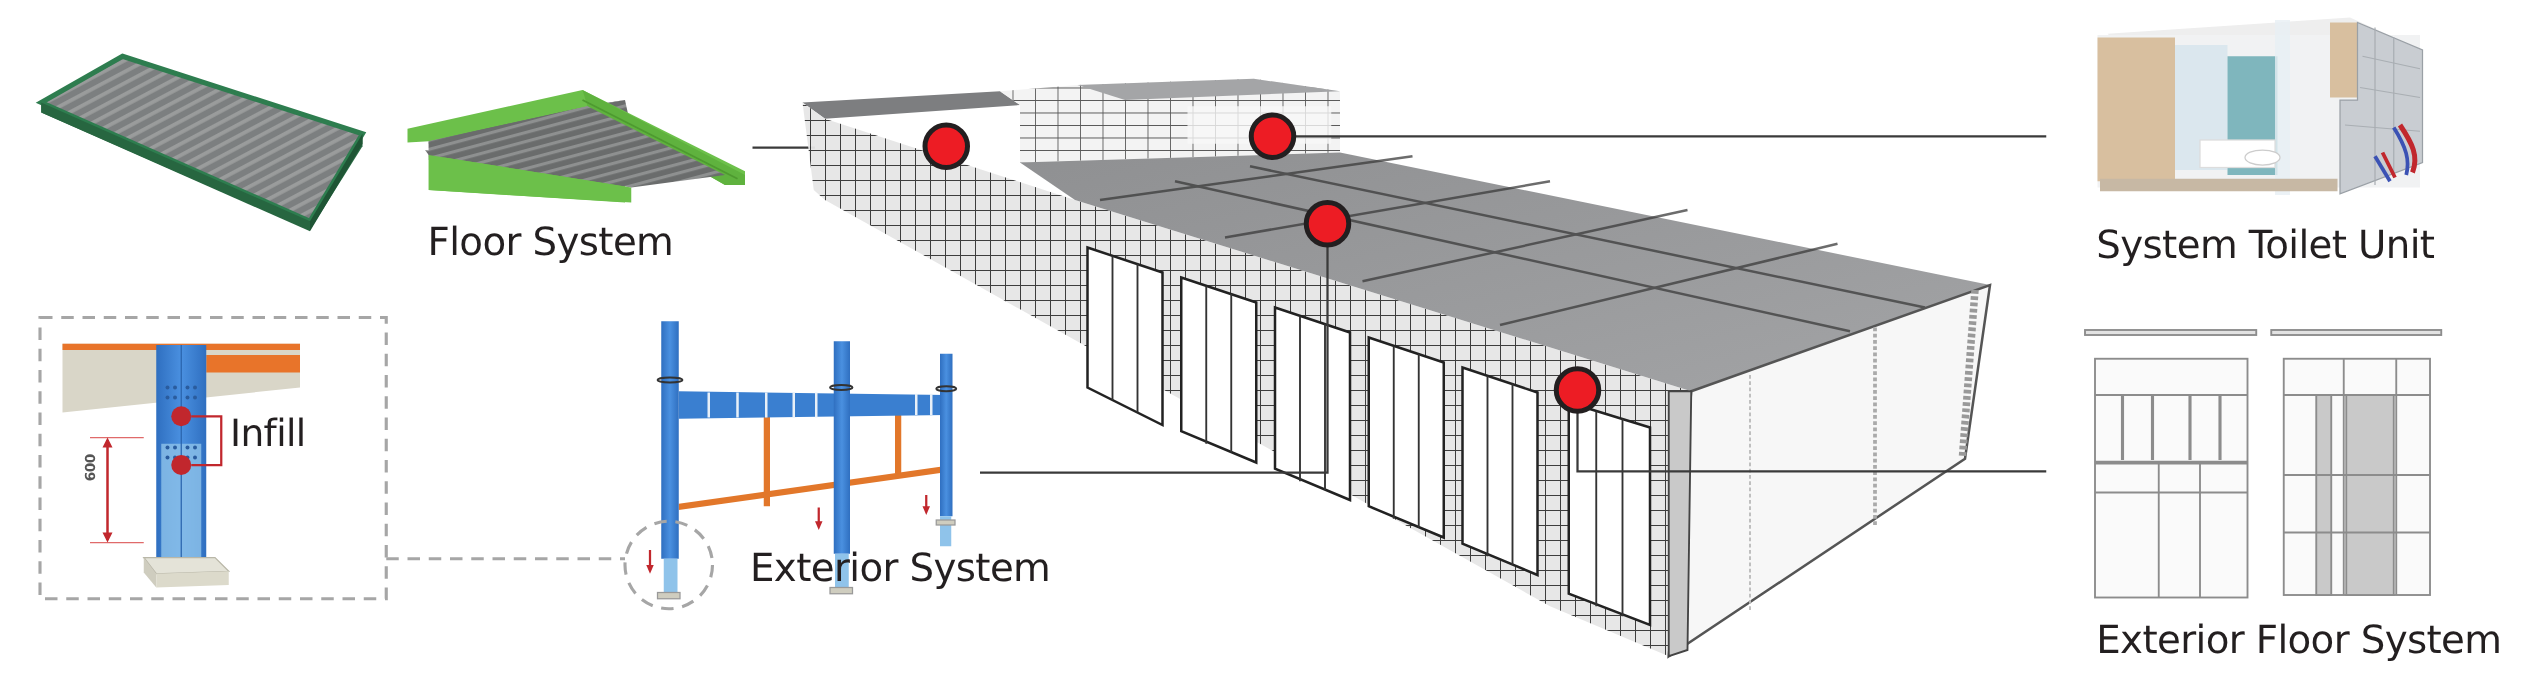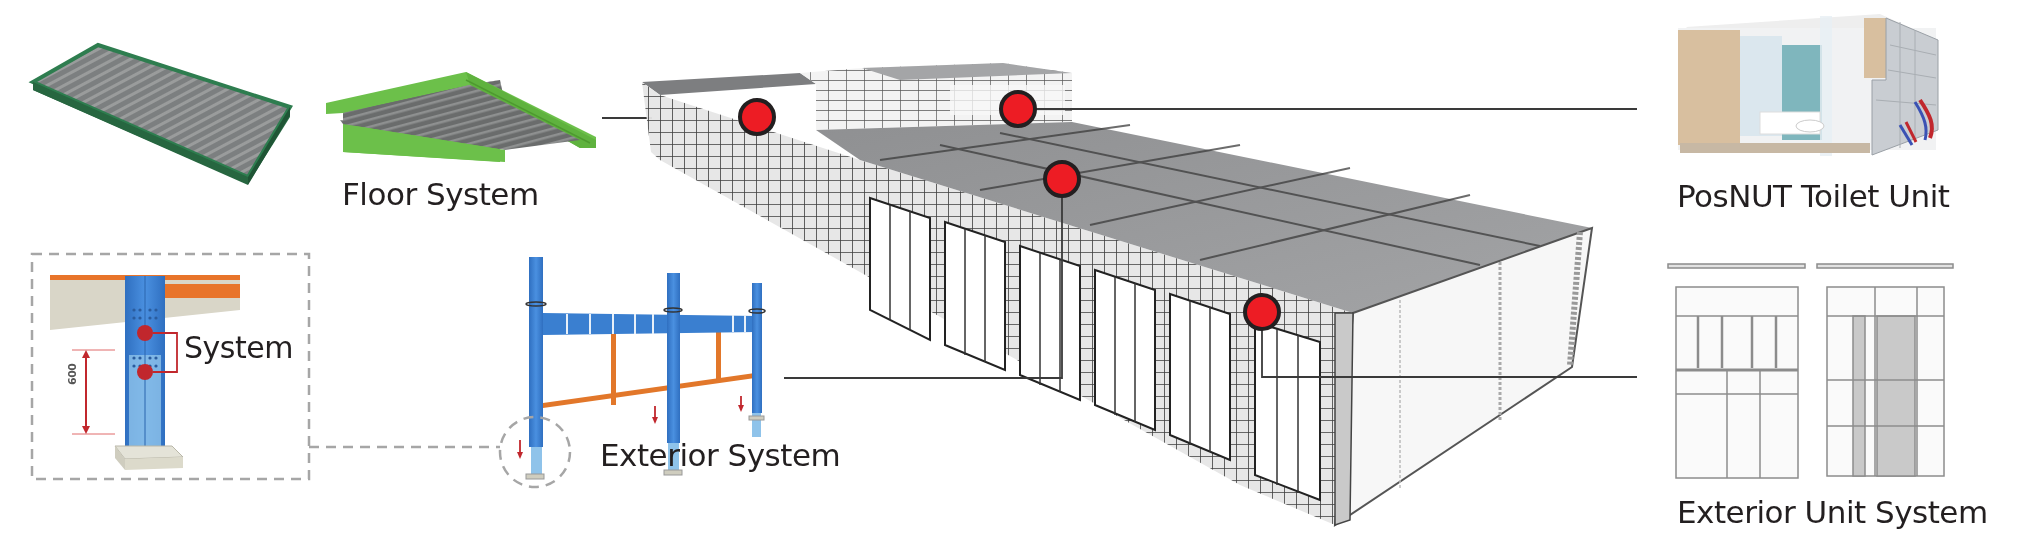--- a/index.html
+++ b/index.html
@@ -262,18 +262,18 @@
       <line x1="1827" y1="316" x2="1944" y2="316"></line>
       <line x1="1827" y1="380" x2="1944" y2="380"></line>
       <line x1="1827" y1="426" x2="1944" y2="426"></line>
       <line x1="1875" y1="287" x2="1875" y2="476"></line>
       <line x1="1917" y1="287" x2="1917" y2="476"></line>
     </g>
   </svg>
 
   <div class="label label-lg" style="left:342px; top:176px;">Floor System</div>
   <div class="label label-lg" style="left:600px; top:437px;">Exterior System</div>
-  <div class="label label-lg" style="left:1677px; top:178px;">PosNUT Toilet Unit</div>
-  <div class="label label-lg" style="left:1677px; top:494px;">Exterior Unit System</div>
-  <div class="label label-md" style="left:184px; top:330px; font-size:30px;">System</div>
+  <div class="label label-lg" style="left:1677px; top:178px;">System Toilet Unit</div>
+  <div class="label label-lg" style="left:1677px; top:494px;">Exterior Floor System</div>
+  <div class="label label-md" style="left:184px; top:330px; font-size:30px;">Infill</div>
   <div class="label" style="left:66px; top:385px; font-size:11px; font-weight:bold; color:#555; transform:rotate(-90deg); transform-origin:left top;">600</div>
 
 </div>
 
 </body></html>

